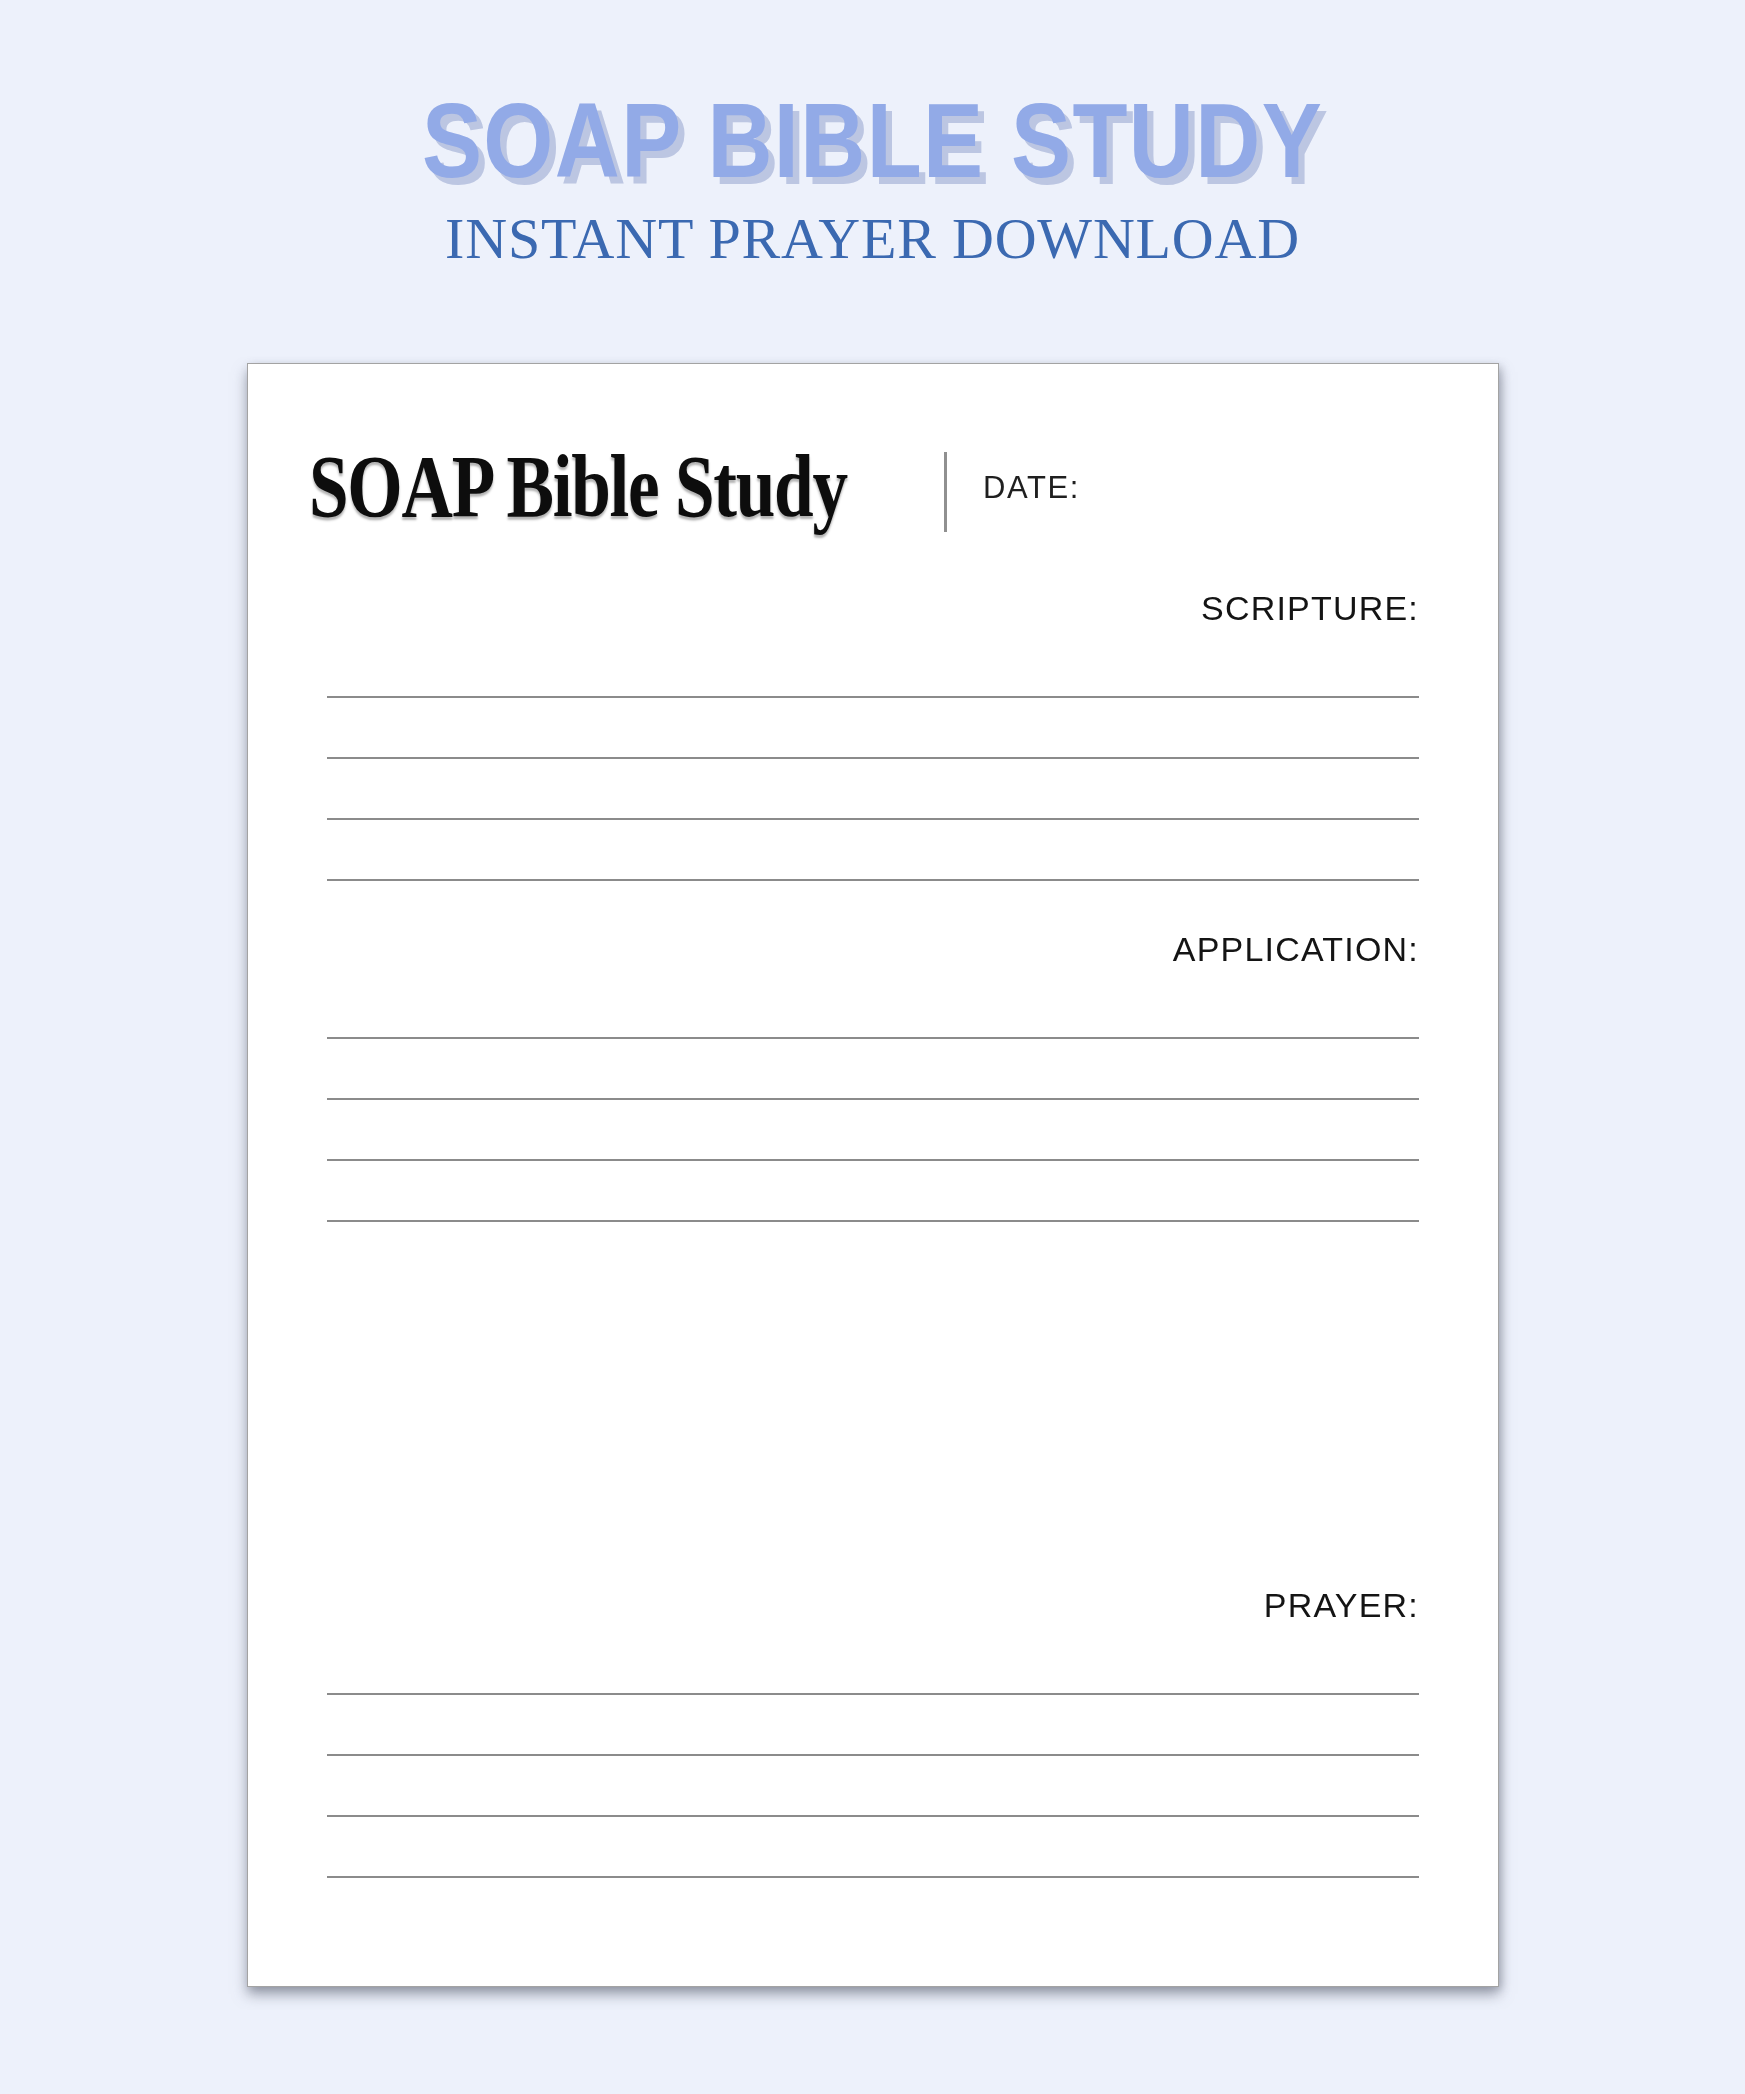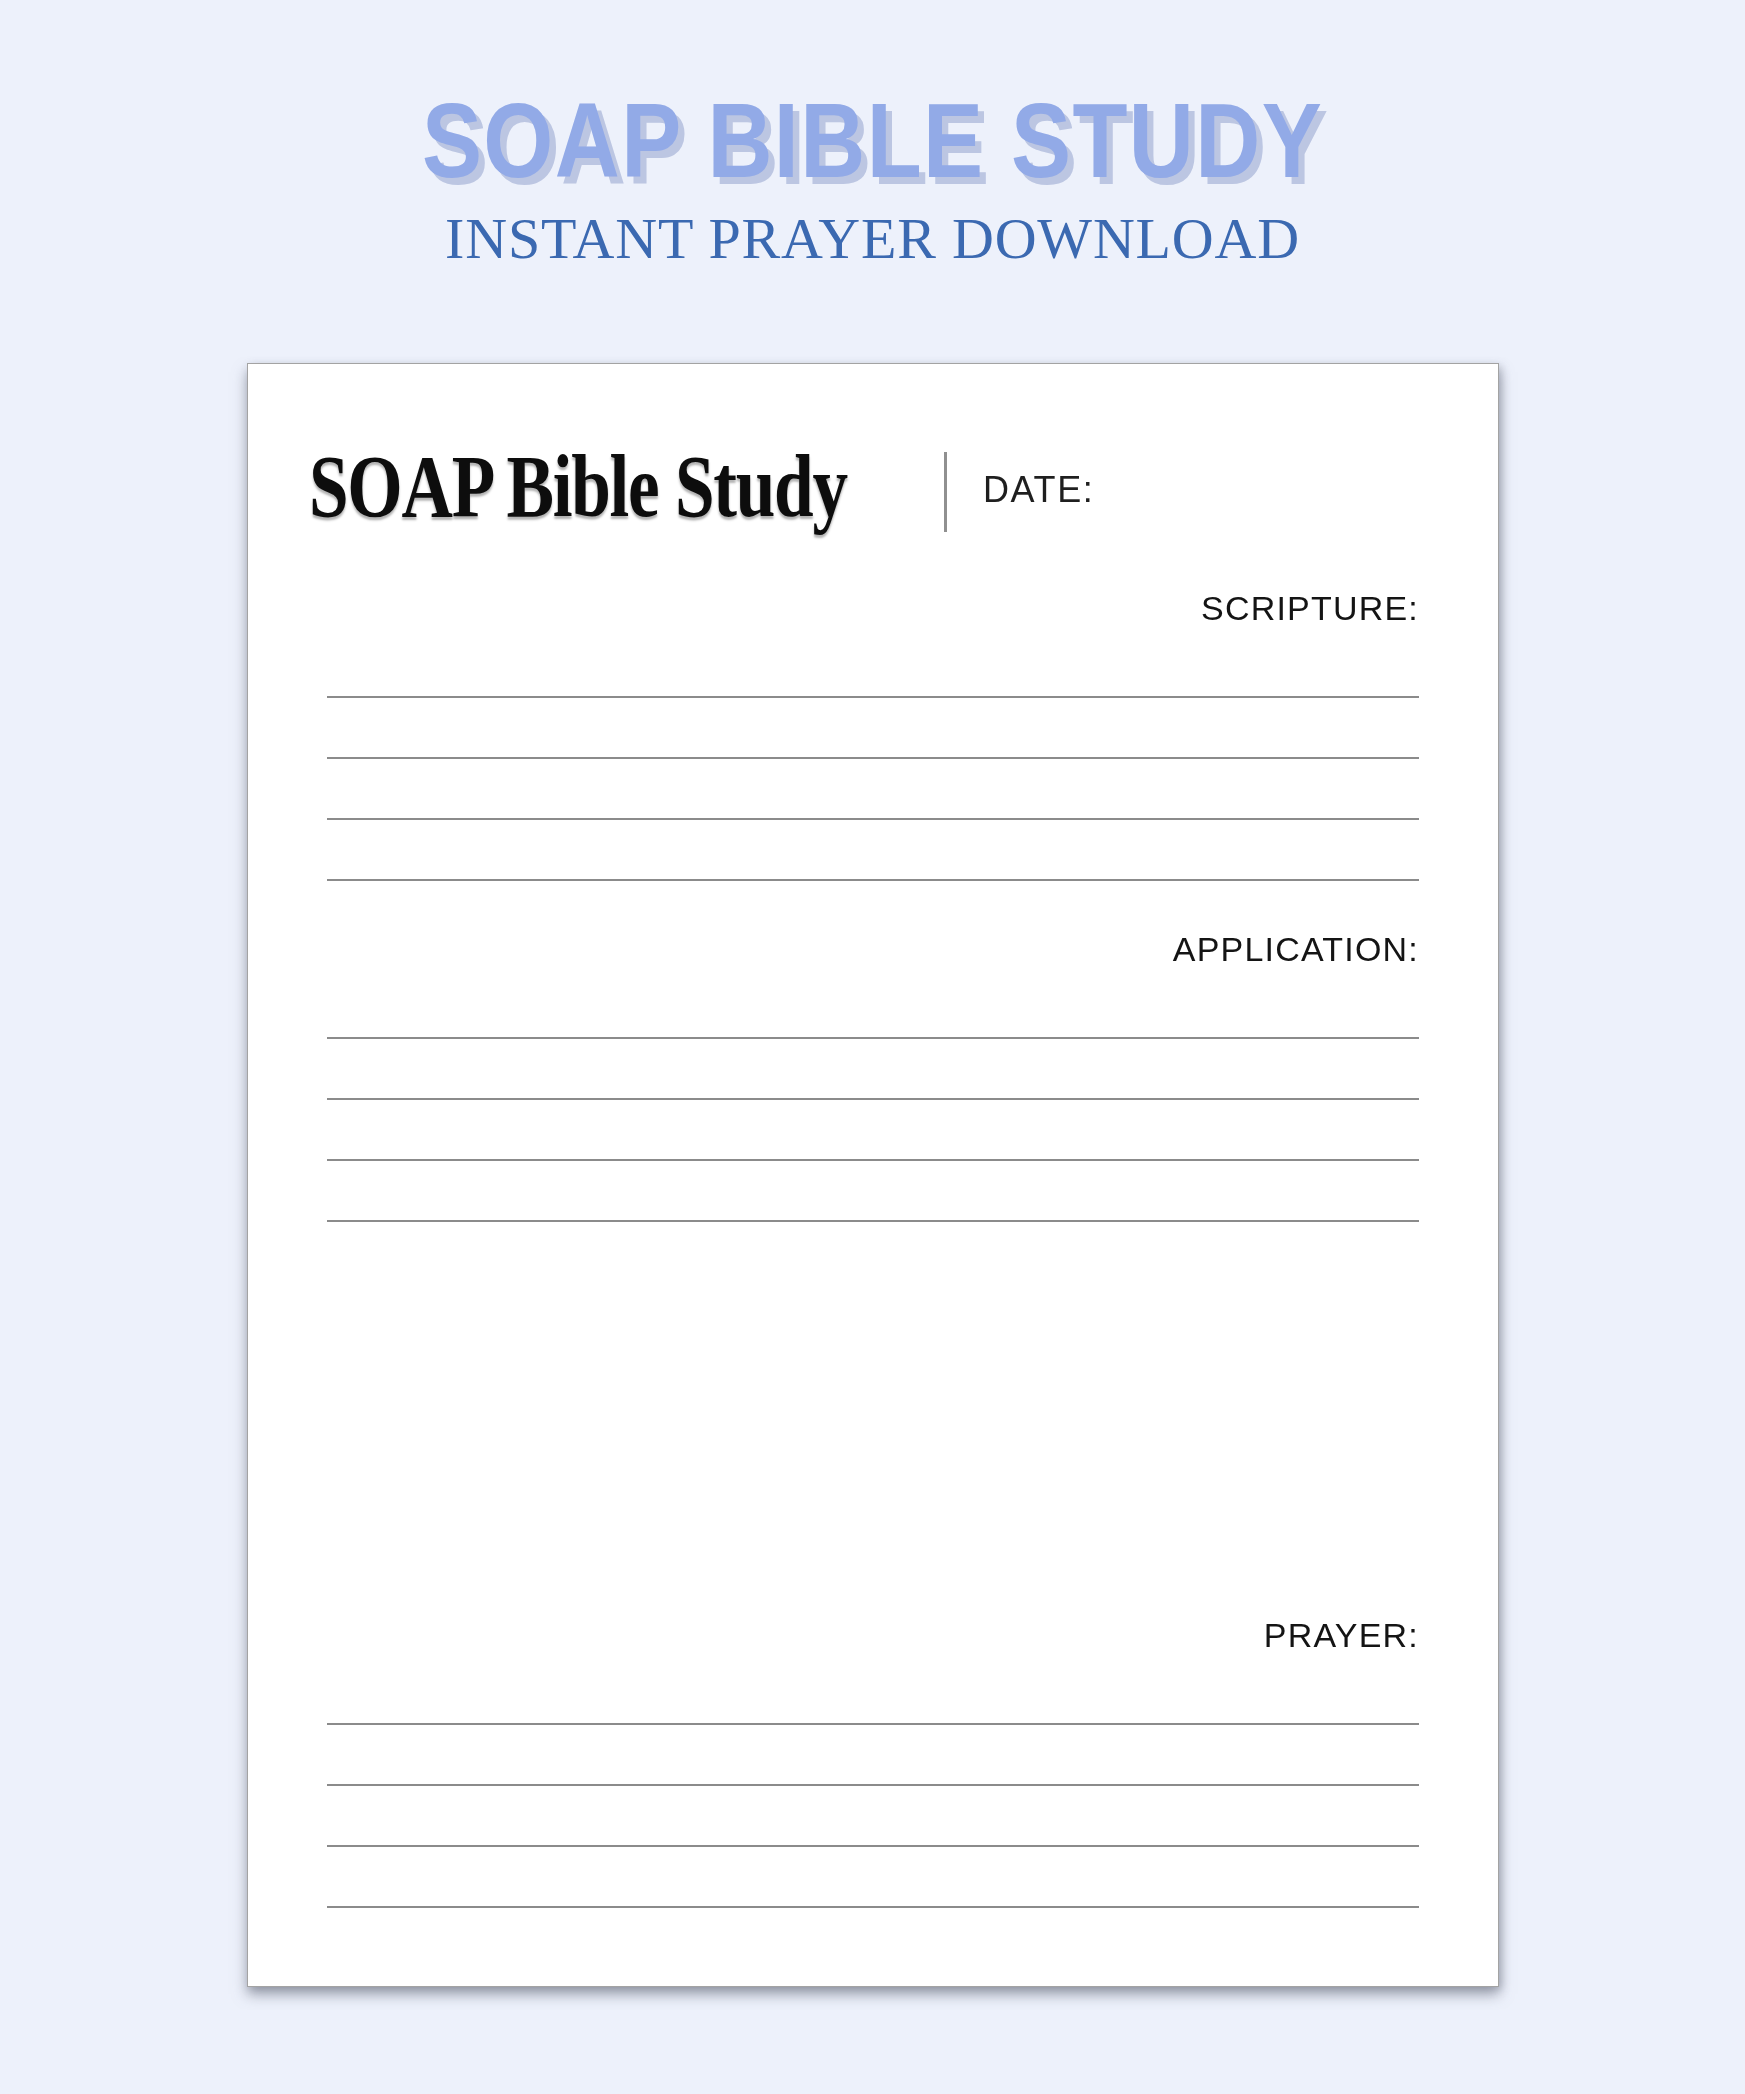--- a/index.html
+++ b/index.html
@@ -52,31 +52,31 @@
     transform: scaleX(0.81); transform-origin:left center;
     white-space:nowrap;
   }
   .header-divider {
     position:absolute; left:696px; top:88px;
     width:2.5px; height:80px;
     background:#909090;
   }
   .date-label {
     position:absolute; left:735px; top:108px;
-    font-size:36px; letter-spacing:1.6px; line-height:1;
+    font-size:31px; letter-spacing:1.6px; line-height:1;
     color:#1f1f1f;
     white-space:nowrap;
   }
 
   
   .sec { position:absolute; left:79px; right:79px; }
   .sec-scripture   { top:227px; }
   .sec-observation { top:568px; }
   .sec-application { top:912px; }
-  .sec-prayer      { top:1254px;text-align:right; }
+  .sec-prayer      { top:1224px;text-align:right; }
 
   .sec-head { display:flex; align-items:flex-end; height:46px;flex-direction:column; }
   .sec-label {
     font-size:34px; line-height:1;
     letter-spacing:1.2px;
     color:#141414;
     white-space:nowrap;
   }
   .head-line {
     flex:1;

